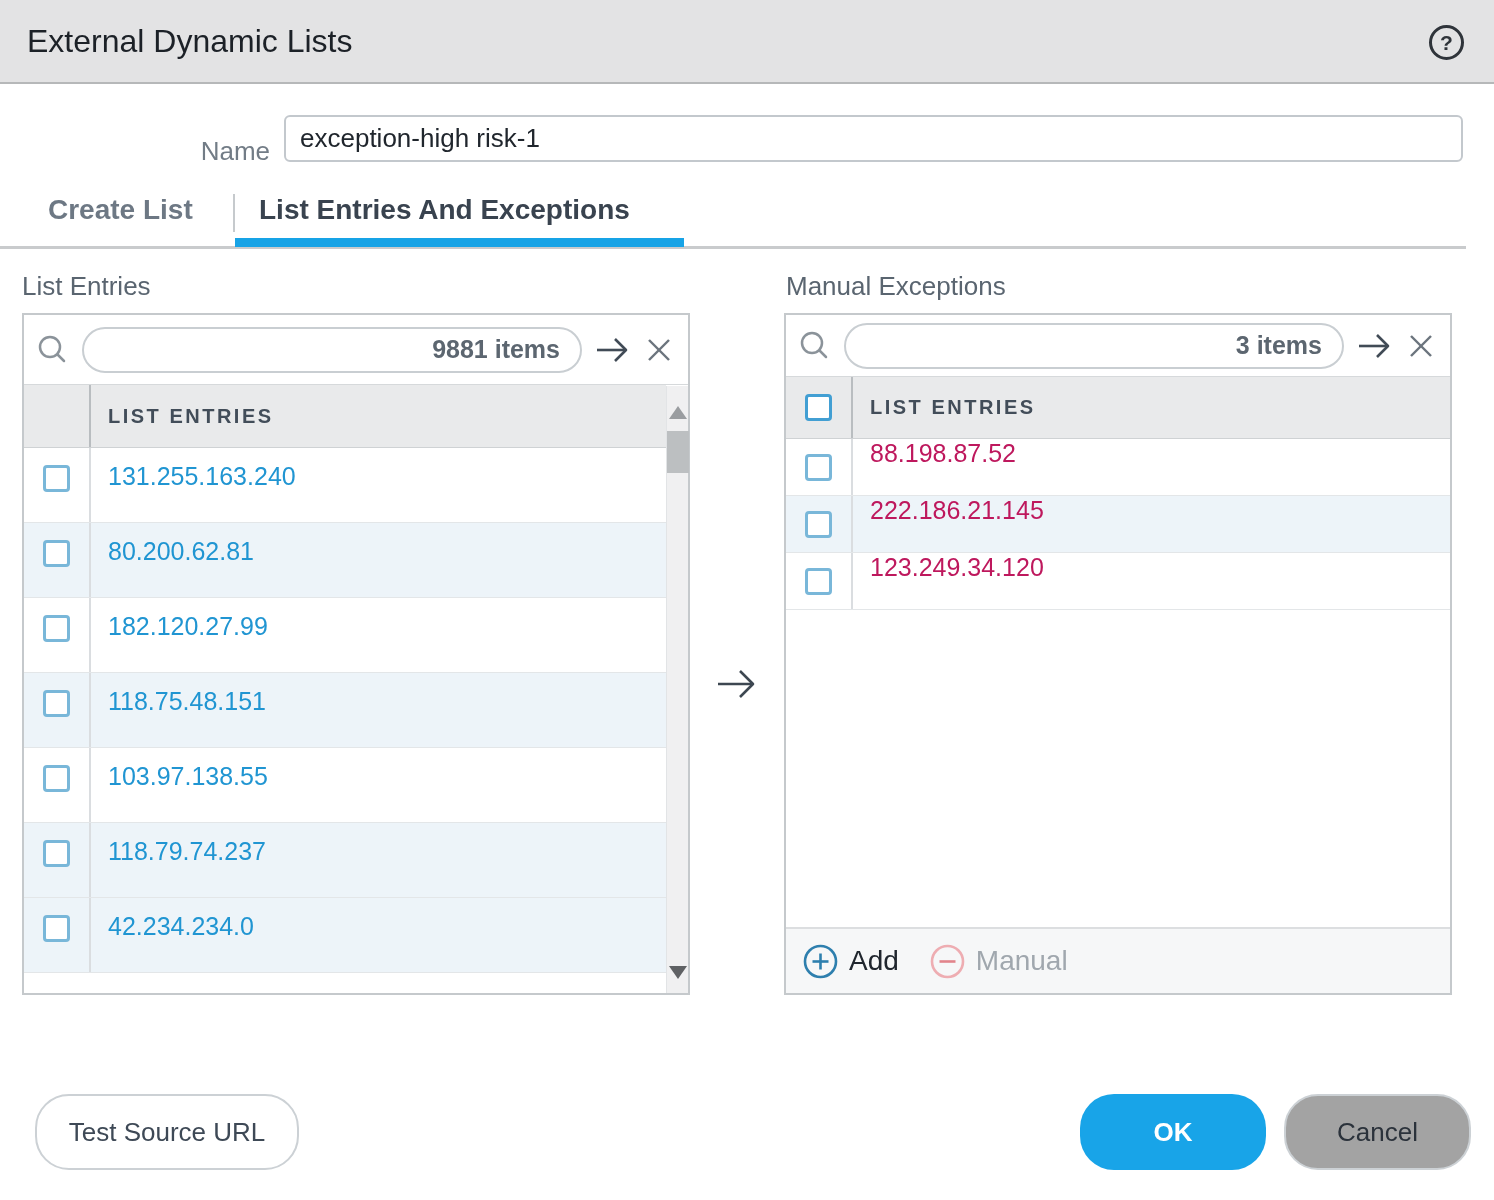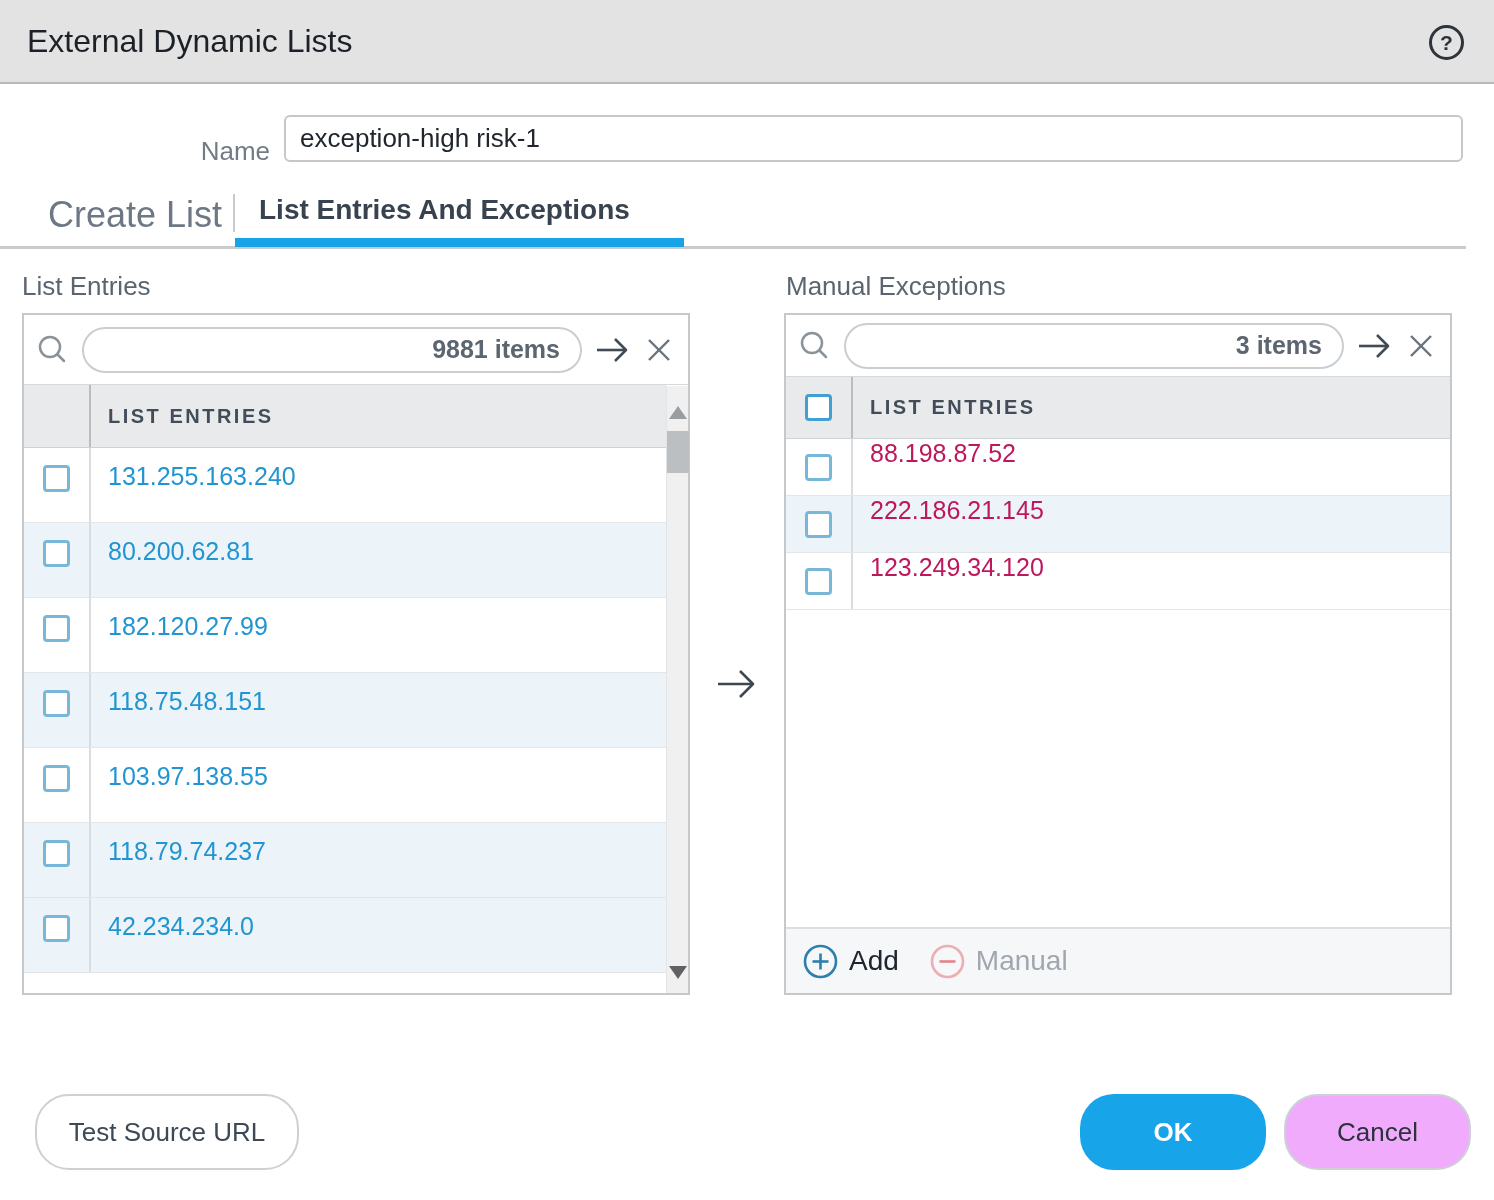--- a/index.html
+++ b/index.html
@@ -34,21 +34,21 @@
     position: absolute; left: 284px; top: 115px; width: 1179px; height: 47px;
     border: 2px solid #c3c8cd; border-radius: 6px; outline: none;
     font-size: 26px; color: #20262d; padding: 0 14px;
     font-family: "Liberation Sans", sans-serif;
   }
 
   
   .tabs { position: absolute; top: 190px; left: 0; width: 1494px; height: 60px; }
   .tab-inactive {
     position: absolute; left: 48px; top: 4px;
-    font-size: 36px; color: #6d7884; cursor: pointer;
+    font-size: 28px; color: #6d7884; cursor: pointer; font-weight: bold;
   }
   .tab-sep { position: absolute; left: 233px; top: 4px; width: 2px; height: 38px; background: #c6cacd; }
   .tab-active {
     position: absolute; left: 259px; top: 4px;
     font-size: 28px; font-weight: bold; color: #39434f; cursor: pointer;
   }
   .tabs-baseline { position: absolute; top: 56px; left: 0; width: 1466px; height: 3px; background: #c9cbcd; }
   .tabs-underline {
     position: absolute; top: 48px; left: 235px; width: 449px; height: 9px;
     background: var(--accent-blue, #17a3e6);
@@ -164,21 +164,21 @@
   .pill-btn {
     position: absolute; top: 1094px; height: 76px; border-radius: 34px;
     font-size: 26px; font-family: "Liberation Sans", sans-serif; cursor: pointer;
     display: flex; align-items: center; justify-content: center;
   }
   .btn-test { left: 35px; width: 264px; background: #fff; border: 2px solid #ccd1d5; color: #3e4956; }
   .btn-ok {
     left: 1080px; width: 186px; border: none; color: #ffffff; font-weight: bold;
     background: var(--ok-button-blue, #18a4e8);
   }
-  .btn-cancel { left: 1284px; width: 187px; background: #f0abfc; border: 2px solid #ccd1d5; color: #2b323b; }
+  .btn-cancel { left: 1284px; width: 187px; background: #a3a3a3; border: 2px solid #ccd1d5; color: #2b323b; }
 </style>
 </head>
 <body>
 
 <div class="titlebar">
   <div class="titlebar-title">External Dynamic Lists</div>
   <div class="help-circle">?</div>
 </div>
 
 <div class="name-label">Name</div>

